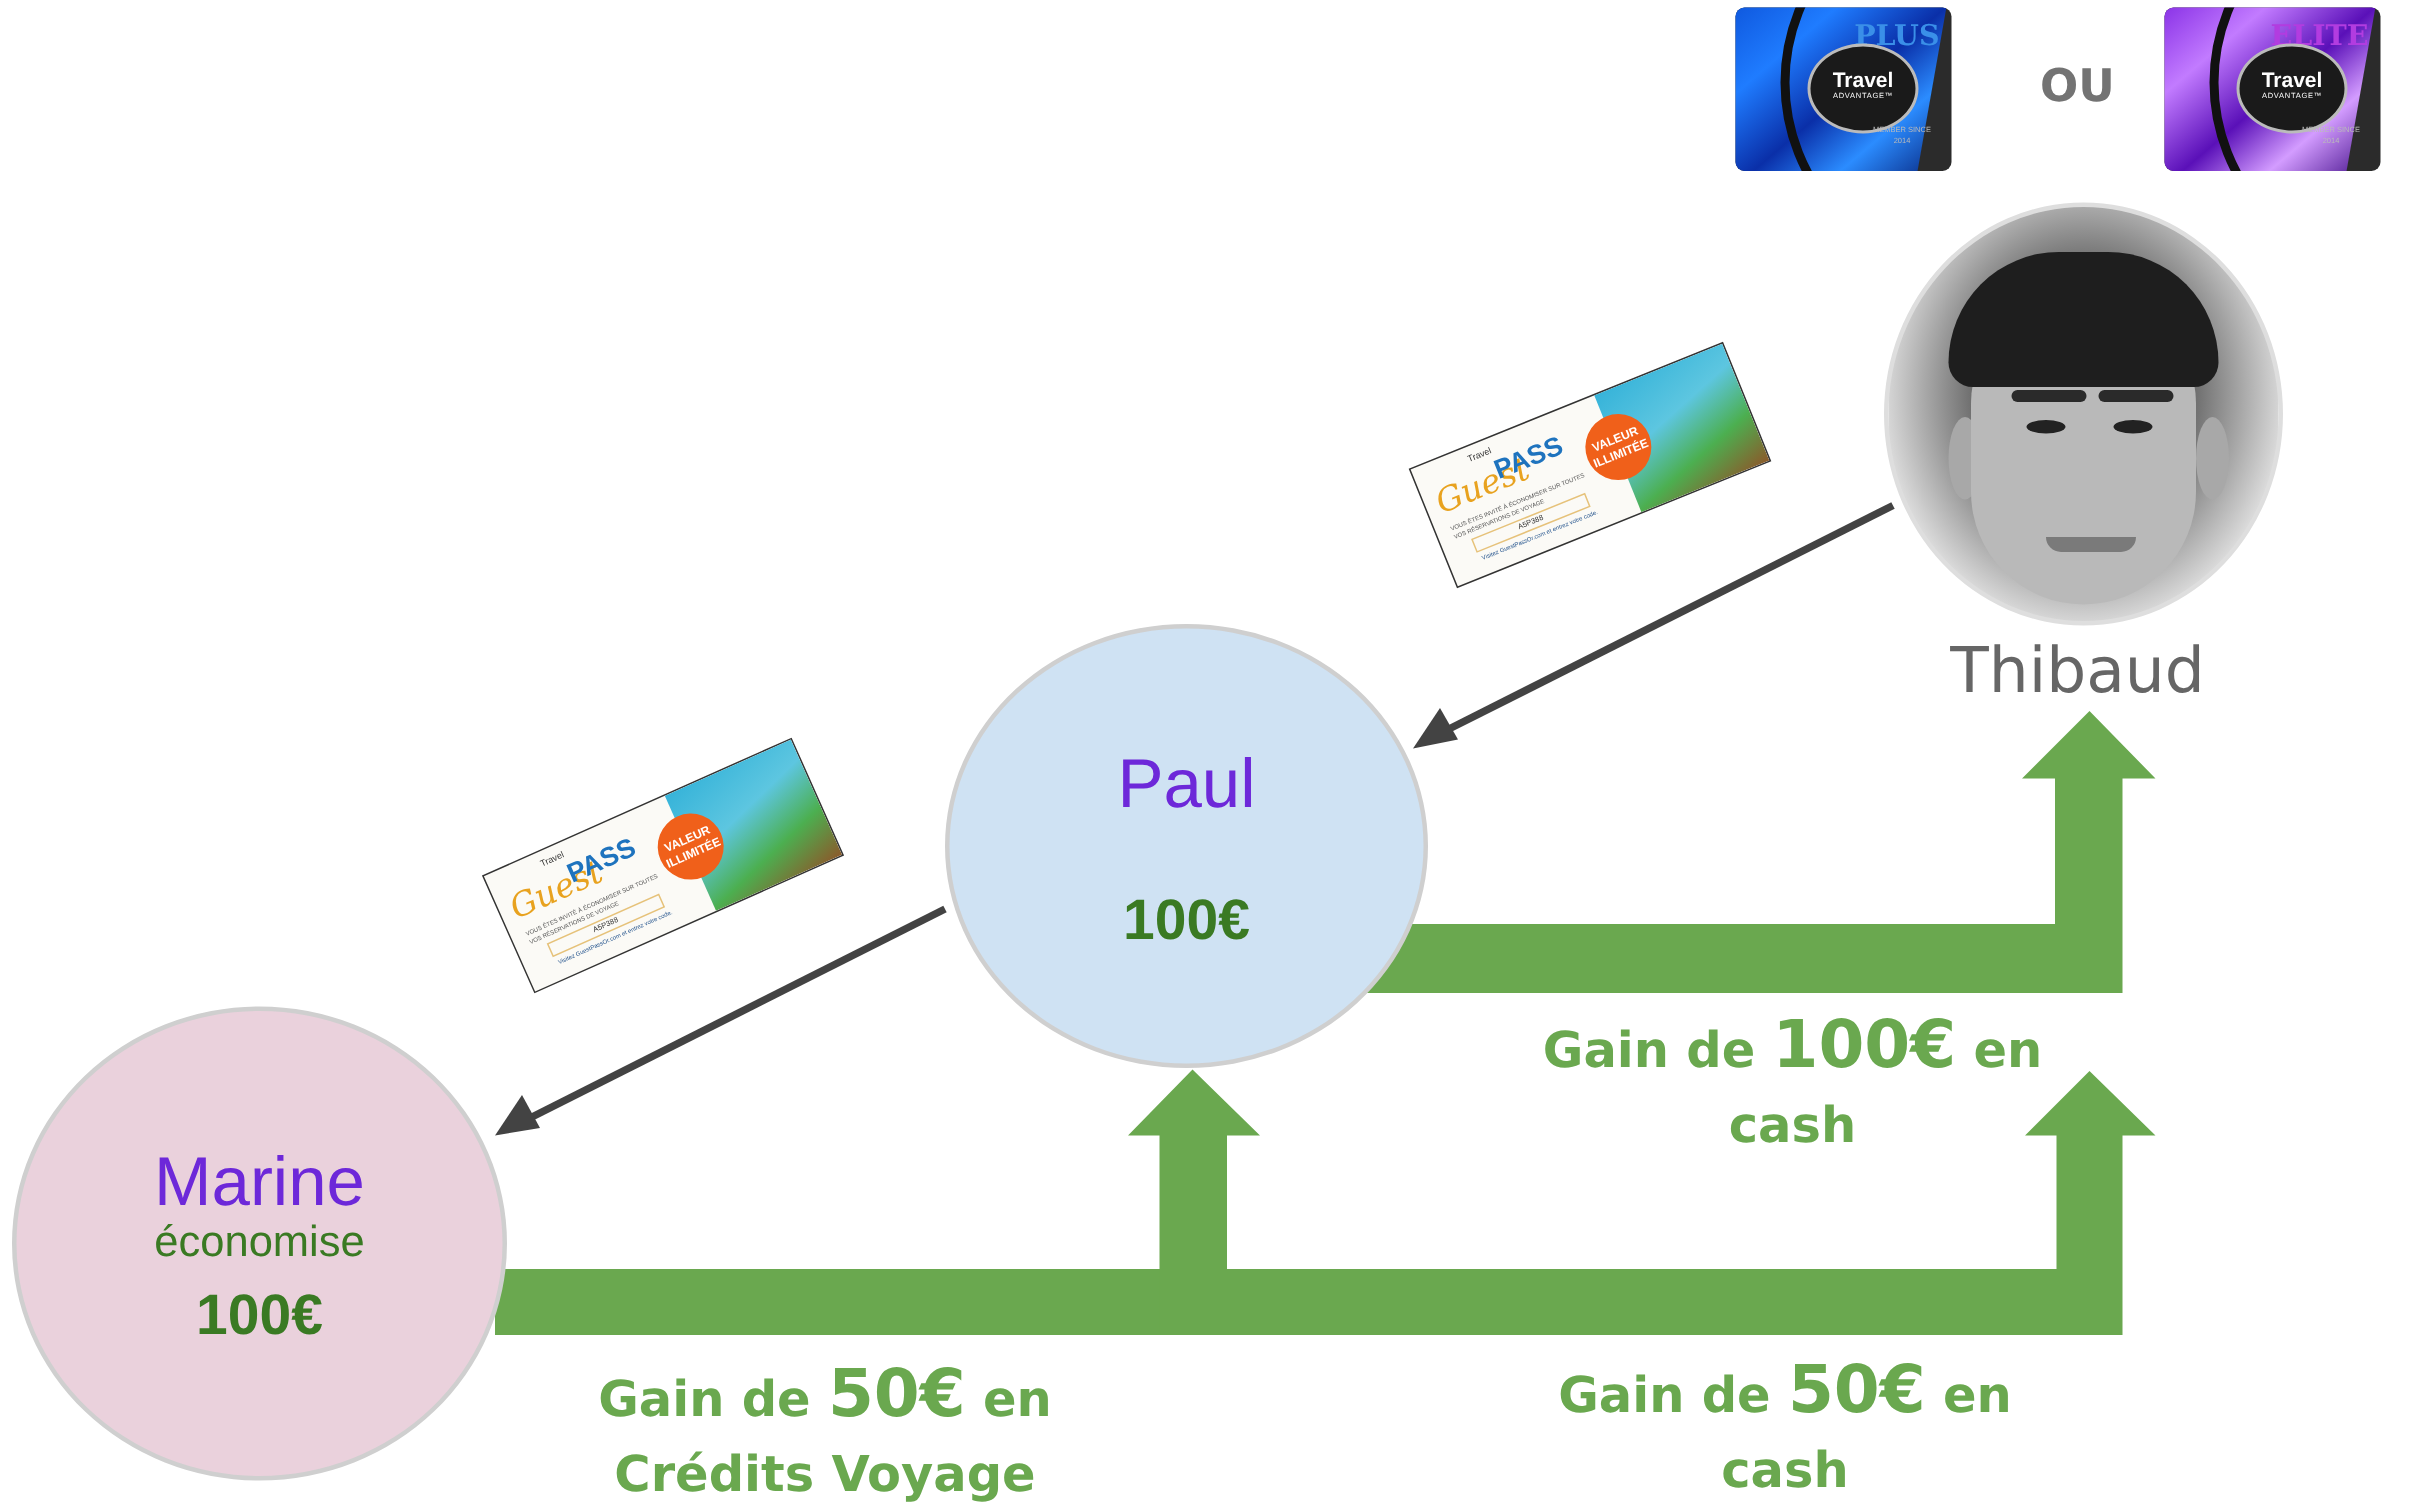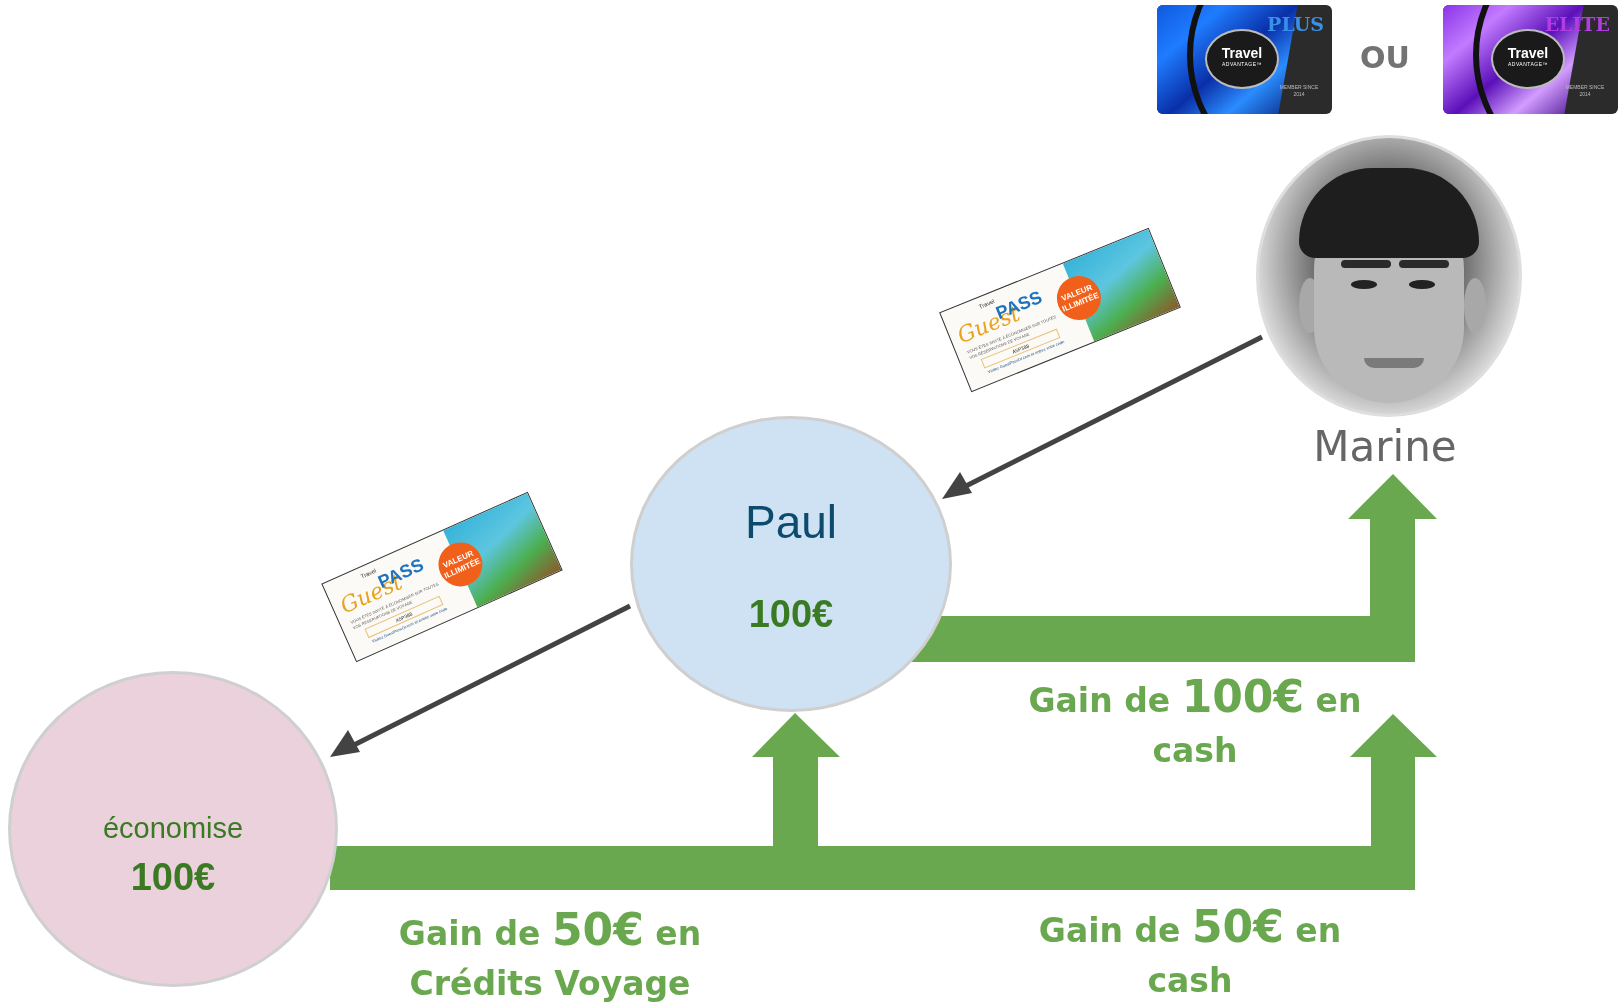--- a/index.html
+++ b/index.html
@@ -1,21 +1,21 @@
 <!DOCTYPE html>
 <html><head>
 <meta charset="utf-8">
 <style>
   html, body { margin: 0; padding: 0; background: #ffffff; }
   body { width: 1624px; height: 1008px; position: relative; overflow: hidden; font-family: "Liberation Sans", sans-serif; }
   .abs { position: absolute; }
   svg.flow { position: absolute; left: 0; top: 0; width: 1624px; height: 1008px; }
 
   .node { position: absolute; border-radius: 50%; border: 3px solid #cfcfcf; box-sizing: border-box; text-align: center; }
-  .node .name { position: absolute; left: 0; right: 0; color: #0c4a6e; font-family: "Liberation Sans", sans-serif; }
+  .node .name { position: absolute; left: 0; right: 0; color: #6d28d9; font-family: "Liberation Sans", sans-serif; }
   .node .saves { position: absolute; left: 0; right: 0; color: #3a7a23; font-family: "Liberation Sans", sans-serif; }
   .node .amount { position: absolute; left: 0; right: 0; color: #3a7a23; font-weight: bold; font-family: "Liberation Sans", sans-serif; }
 
   #paul { left: 630px; top: 416px; width: 322px; height: 296px; background: #cfe2f3; }
   #paul .name { top: 76px; font-size: 46px; }
   #paul .saves { top: 136px; font-size: 29px; }
   #paul .amount { top: 174px; font-size: 38px; }
 
   #marine { left: 8px; top: 671px; width: 330px; height: 316px; background: #ead1dc; }
   #marine .name { top: 86px; font-size: 46px; }
@@ -34,21 +34,21 @@
   #photo .hair { position: absolute; left: 40px; top: 30px; width: 180px; height: 90px; border-radius: 90px 90px 20px 20px; background: #1e1e1e; }
   #photo .face { position: absolute; left: 55px; top: 65px; width: 150px; height: 200px; border-radius: 70px 70px 80px 80px; background: #b9b9b9; }
   #photo .eye { position: absolute; width: 26px; height: 9px; border-radius: 50%; background: #222; top: 142px; }
   #photo .brow { position: absolute; width: 50px; height: 8px; border-radius: 4px; background: #2a2a2a; top: 122px; }
   #photo .mouth { position: absolute; left: 105px; top: 220px; width: 60px; height: 10px; border-radius: 0 0 30px 30px; background: #7a7a7a; }
   #photo .earl { position: absolute; left: 40px; top: 140px; width: 22px; height: 55px; border-radius: 50%; background: #a8a8a8; }
   #photo .earr { position: absolute; left: 205px; top: 140px; width: 22px; height: 55px; border-radius: 50%; background: #a8a8a8; }
   #thibaud-label { left: 1250px; top: 422px; width: 270px; text-align: center; font-family: "DejaVu Sans", sans-serif; font-size: 42px; color: #666666; }
 
   
-  .card { position: absolute; top: 5px; width: 175px; height: 109px; border-radius: 6px; overflow: hidden; background: #2b2b2b; }
+  .card { position: absolute; top: 5px; width: 144px; height: 109px; border-radius: 6px; overflow: hidden; background: #2b2b2b; }
   .card .facets { position: absolute; left: -20px; top: -10px; width: 150px; height: 140px; transform: skewX(-10deg); }
   .card .swoosh { position: absolute; left: 30px; top: -80px; width: 260px; height: 260px; border-radius: 50%; border: 6px solid #111; box-sizing: border-box; }
   .card .tier { position: absolute; right: 8px; top: 8px; font-family: "DejaVu Serif", serif; font-weight: bold; font-size: 19px; }
   .card .badge { position: absolute; left: 48px; top: 24px; width: 74px; height: 60px; border-radius: 50%; background: #1a1a1a; border: 2px solid #bbbbbb; box-sizing: border-box; color: #fff; text-align: center; }
   .card .badge .b1 { display: block; font-size: 14px; font-weight: bold; margin-top: 14px; font-family: "Liberation Sans", sans-serif; }
   .card .badge .b2 { display: block; font-size: 5px; letter-spacing: 0.5px; font-family: "Liberation Sans", sans-serif; }
   .card .since { position: absolute; right: 8px; bottom: 16px; width: 50px; text-align: center; font-size: 5px; color: #bbbbbb; font-family: "Liberation Sans", sans-serif; line-height: 7px; }
 
   #card-plus { left: 1157px; }
   #card-plus .facets { background: linear-gradient(135deg, #0b4fd6 0%, #1f7cff 30%, #0a2fa8 55%, #2b8cff 75%, #06227a 100%); }
@@ -124,21 +124,21 @@
   <div class="earl"></div>
   <div class="earr"></div>
   <div class="face"></div>
   <div class="hair"></div>
   <div class="brow" style="left:82px"></div>
   <div class="brow" style="left:140px"></div>
   <div class="eye" style="left:92px"></div>
   <div class="eye" style="left:150px"></div>
   <div class="mouth"></div>
 </div>
-<div class="abs" id="thibaud-label">Marine</div>
+<div class="abs" id="thibaud-label">Thibaud</div>
 
 <div class="pass" id="pass-upper">
   <div class="logo">Travel</div>
   <div class="guest">Guest</div>
   <div class="passw">PASS</div>
   <div class="fine">VOUS ÊTES INVITÉ À ÉCONOMISER SUR TOUTES VOS RÉSERVATIONS DE VOYAGE</div>
   <div class="code">A5P388</div>
   <div class="visit">Visitez GuestPassOr.com et entrez votre code.</div>
   <div class="art"></div>
   <div class="valeur">
@@ -160,20 +160,21 @@
     <span>ILLIMITÉE</span>
   </div>
 </div>
 
 <div class="node" id="paul">
   <div class="name">Paul</div>
   <div class="amount">100€</div>
 </div>
 
 <div class="node" id="marine">
+  <div class="name">Marine</div>
   <div class="saves">économise</div>
   <div class="amount">100€</div>
 </div>
 
 <div class="gain" id="gain1">
   <span>Gain de </span><span class="big">100€</span><span> en</span><br>
   <span>cash</span>
 </div>
 
 <div class="gain" id="gain2">

